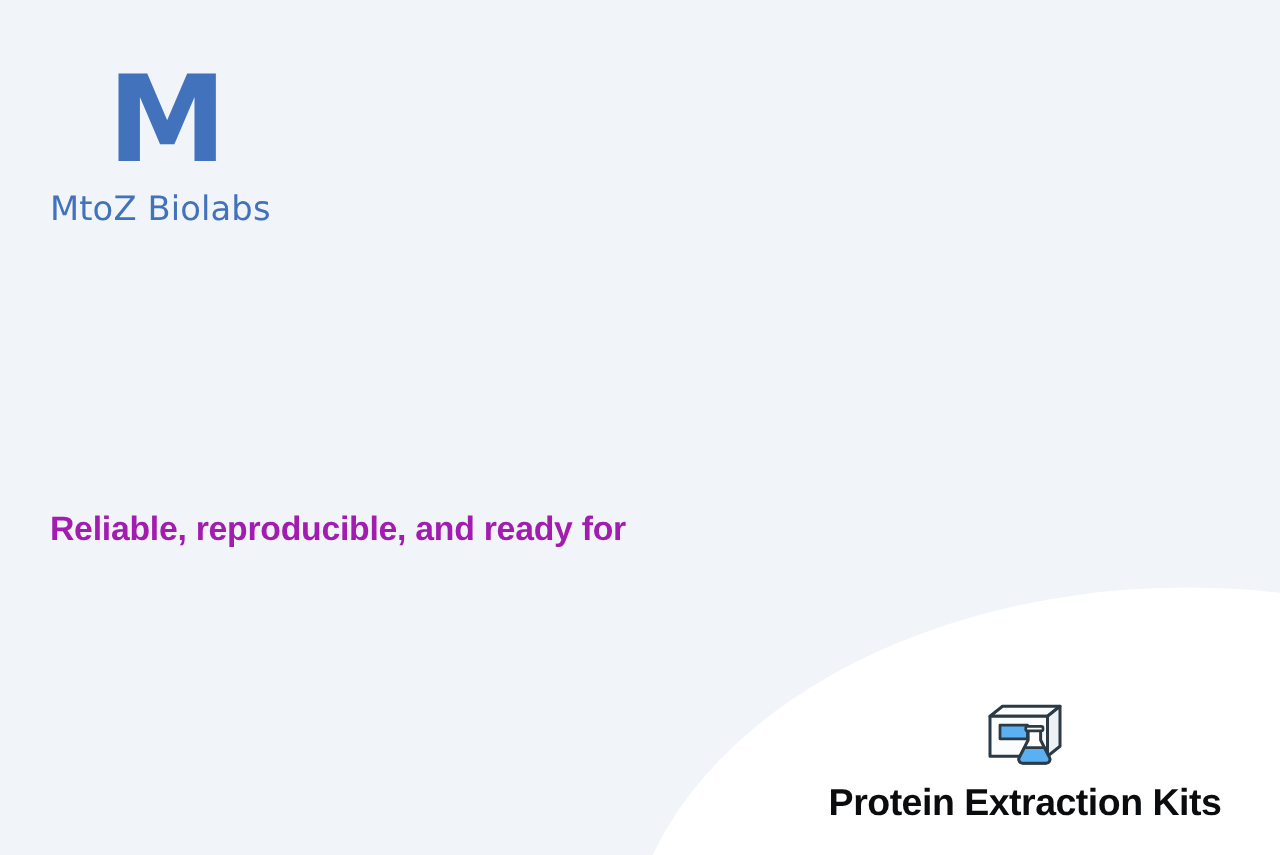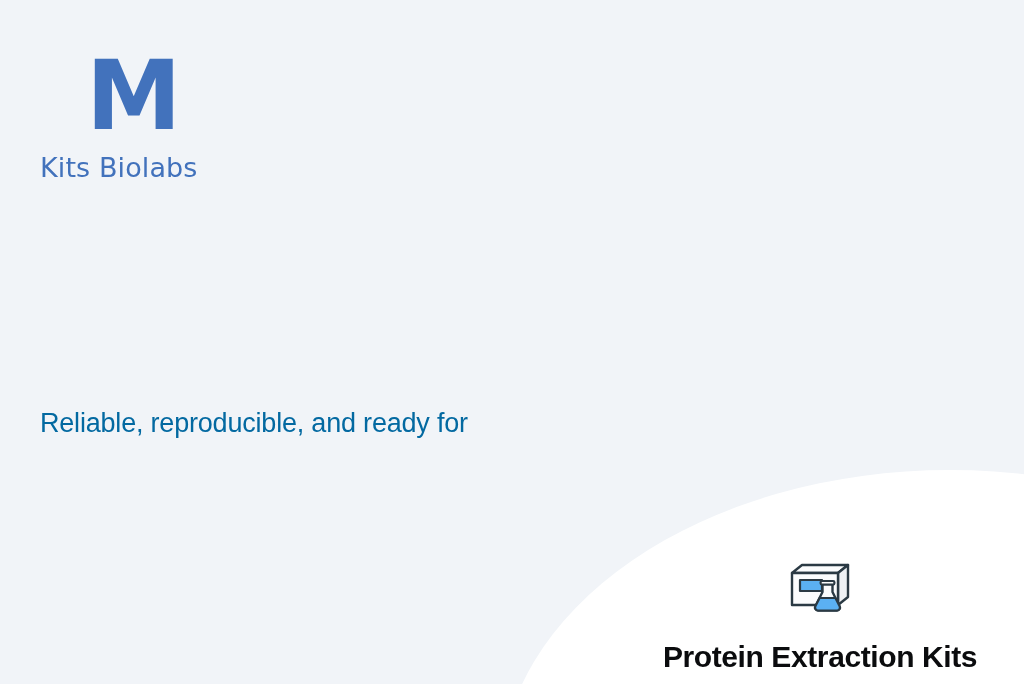--- a/index.html
+++ b/index.html
@@ -74,24 +74,24 @@
   }
 
   
   #subhead {
     position: absolute;
     left: 40px;
     top: 401px;
     width: 640px;
     font-family: "Liberation Sans", sans-serif;
     font-size: 27px;
-    font-weight: normal;
+    font-weight: bold;
     line-height: 1.68;
     letter-spacing: -0.2px;
-    color: #0369a1;
+    color: #a21caf;
   }
   #subhead .sub-line {
     display: block;
   }
 
   
   #product-badge {
     position: absolute;
     left: 624px;
     top: 556px;
@@ -107,34 +107,34 @@
   }
   #kit-icon-wrap svg {
     display: block;
   }
   #product-caption {
     font-family: "Liberation Sans", sans-serif;
     font-size: 30px;
     font-weight: bold;
     letter-spacing: -0.4px;
     color: #0b0c0e;
-    margin-top: 22px;
+    margin-top: 8px;
     white-space: nowrap;
   }
 </style>
 </head>
 <body>
 
 <div id="banner">
 
   <div id="corner-blob"></div>
 
   <div id="logo-block">
     <div id="logo-mark">M</div>
-    <div id="logo-wordmark">Kits Biolabs</div>
+    <div id="logo-wordmark">MtoZ Biolabs</div>
   </div>
 
 
   <div id="subhead">
     <span class="sub-line">Reliable, reproducible, and ready for</span>
   </div>
 
   <div id="product-badge">
     <div id="kit-icon-wrap">
       <svg width="64" height="52" viewBox="0 0 64 52" aria-hidden="true">

